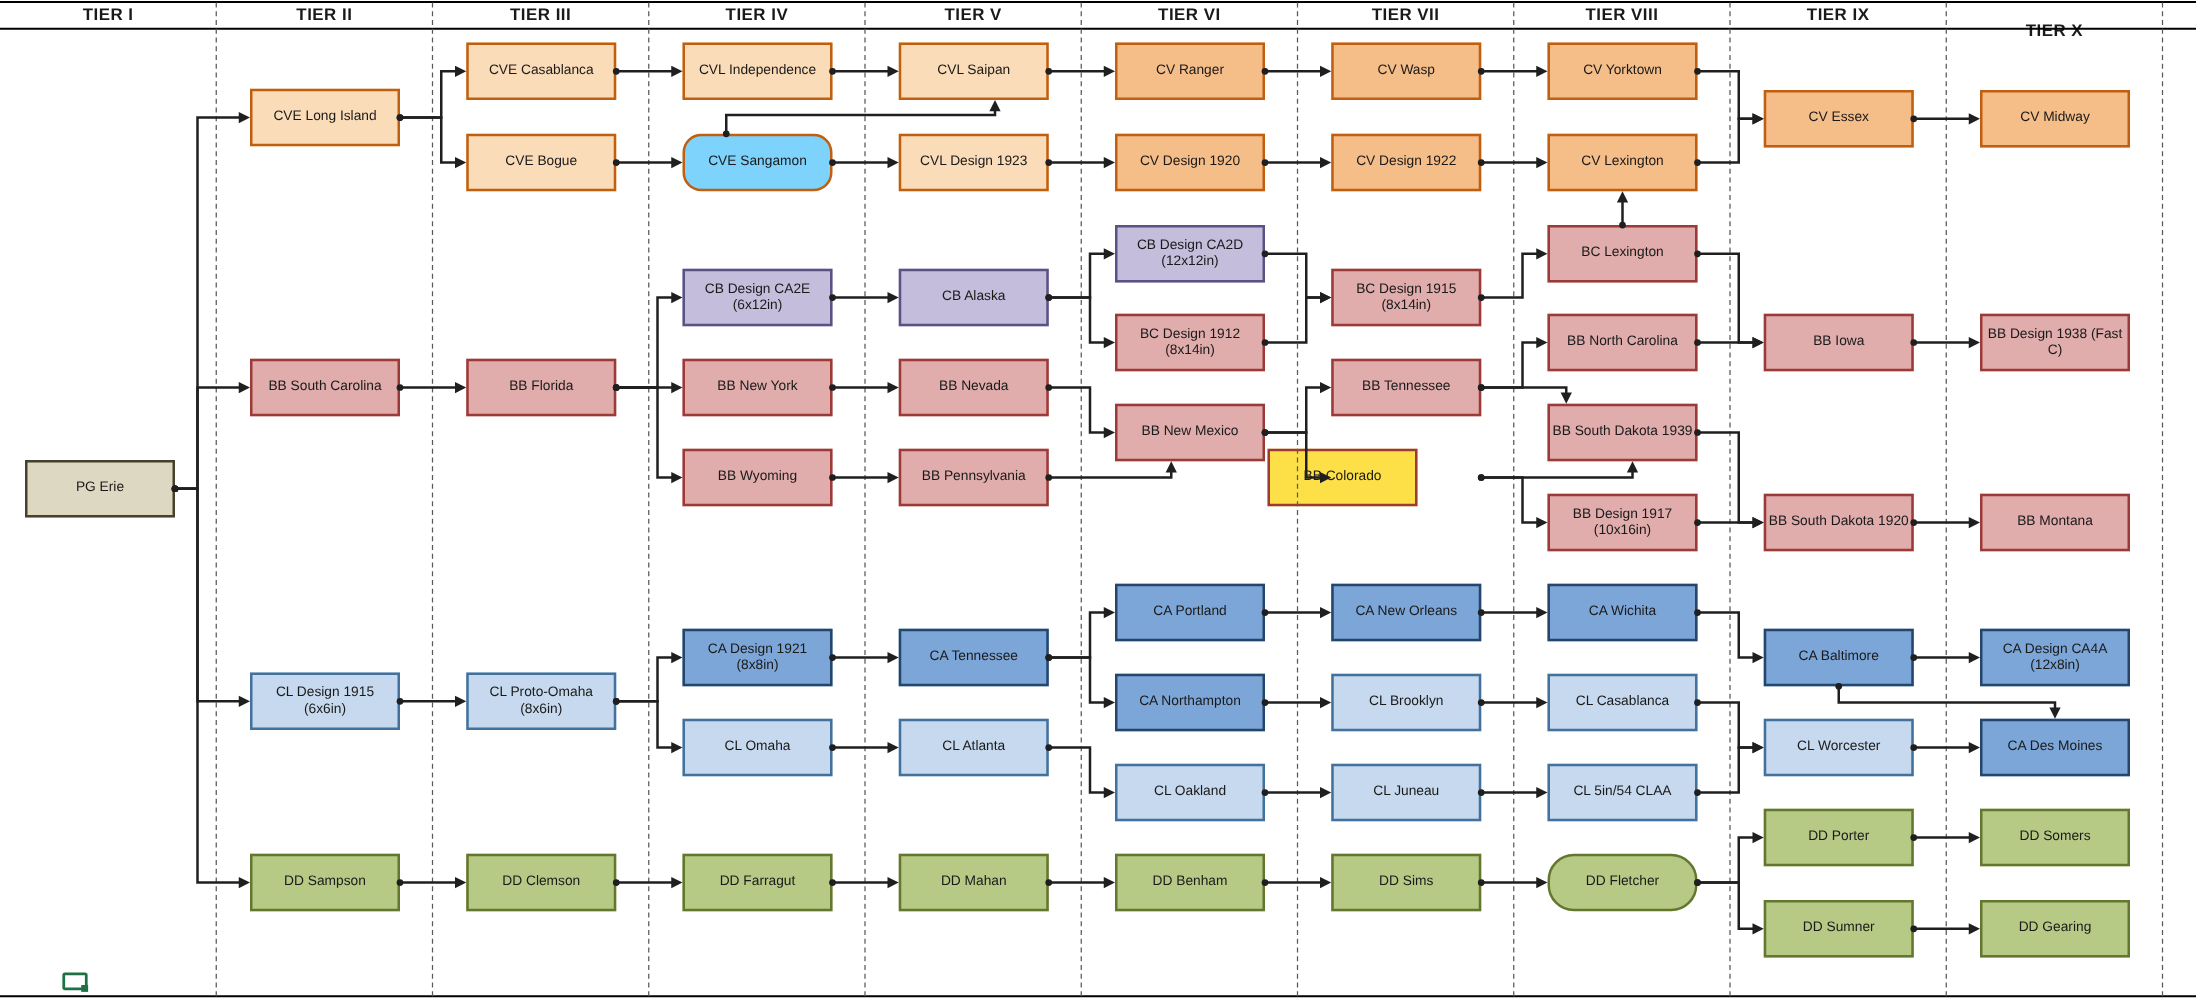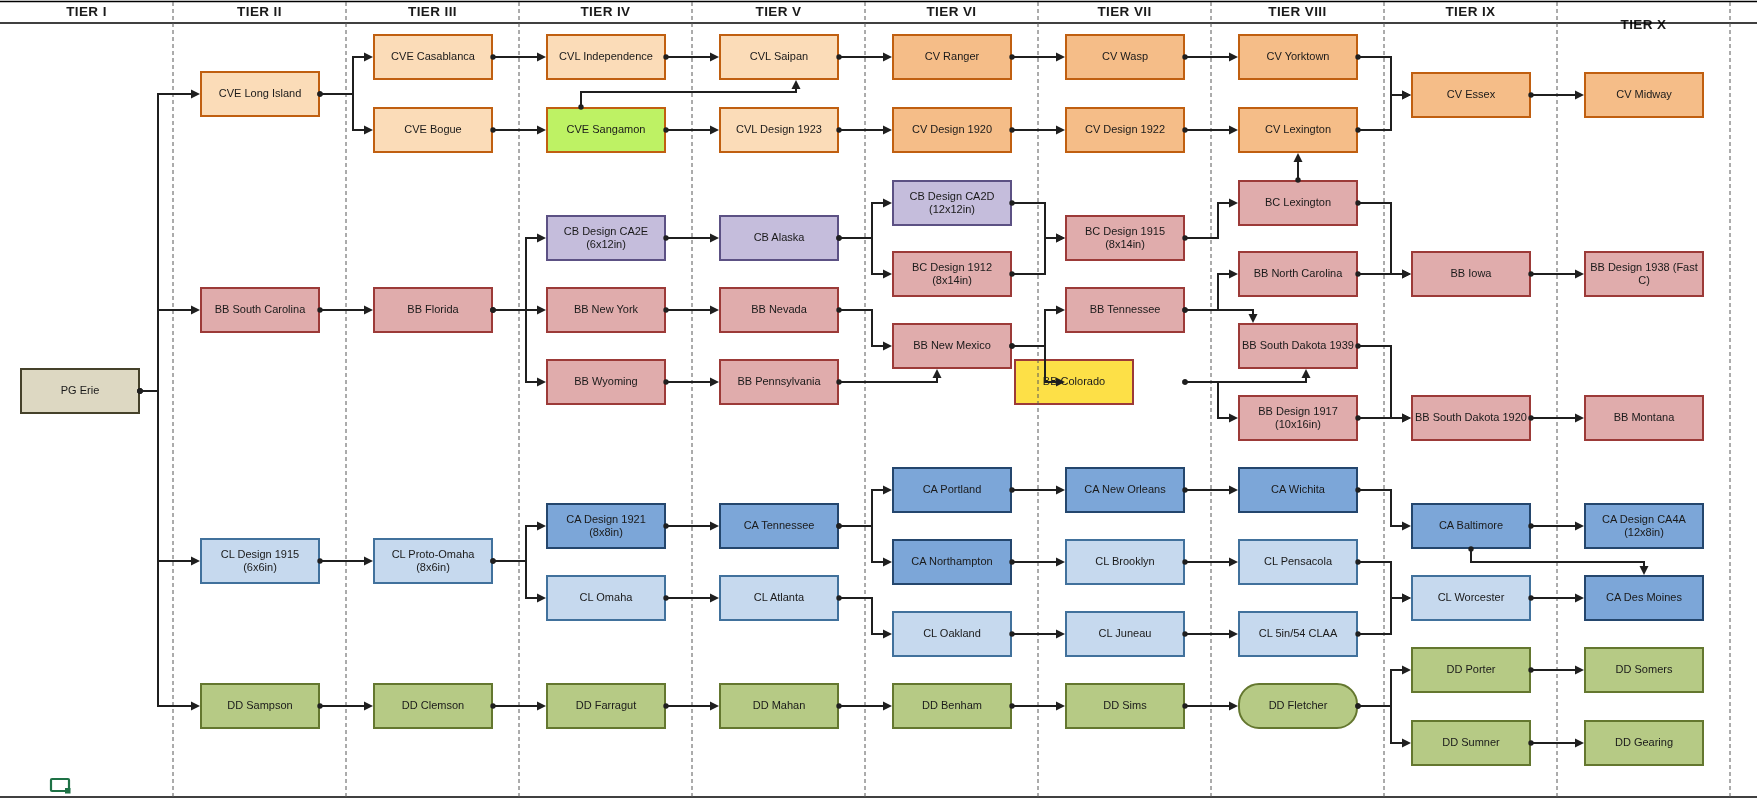--- a/index.html
+++ b/index.html
@@ -55,21 +55,21 @@
       </div>
       <div class="node" style="left: 373px; top: 538px; background: rgb(198, 217, 238); border-color: rgb(65, 113, 156);">
         <span>CL Proto-Omaha (8x6in)</span>
       </div>
       <div class="node" style="left: 373px; top: 683px; background: rgb(182, 202, 133); border-color: rgb(100, 119, 47);">
         <span>DD Clemson</span>
       </div>
       <div class="node" style="left: 546px; top: 34px; background: rgb(251, 220, 184); border-color: rgb(192, 95, 16);">
         <span>CVL Independence</span>
       </div>
-      <div class="node" style="left: 546px; top: 107px; background: #bef264; border-color: rgb(192, 95, 16);">
+      <div class="node" style="left: 546px; top: 107px; background: #7dd3fc; border-color: rgb(192, 95, 16); border-radius: 15px;">
         <span>CVE Sangamon</span>
       </div>
       <div class="node" style="left: 546px; top: 215px; background: rgb(197, 189, 220); border-color: rgb(92, 81, 132);">
         <span>CB Design CA2E (6x12in)</span>
       </div>
       <div class="node" style="left: 546px; top: 287px; background: rgb(224, 172, 172); border-color: rgb(156, 58, 56);">
         <span>BB New York</span>
       </div>
       <div class="node" style="left: 546px; top: 359px; background: rgb(224, 172, 172); border-color: rgb(156, 58, 56);">
         <span>BB Wyoming</span>
@@ -176,21 +176,21 @@
       <div class="node" style="left: 1238px; top: 323px; background: rgb(224, 172, 172); border-color: rgb(156, 58, 56);">
         <span>BB South Dakota 1939</span>
       </div>
       <div class="node" style="left: 1238px; top: 395px; background: rgb(224, 172, 172); border-color: rgb(156, 58, 56);">
         <span>BB Design 1917 (10x16in)</span>
       </div>
       <div class="node" style="left: 1238px; top: 467px; background: rgb(124, 166, 216); border-color: rgb(36, 70, 109);">
         <span>CA Wichita</span>
       </div>
       <div class="node" style="left: 1238px; top: 539px; background: rgb(198, 217, 238); border-color: rgb(65, 113, 156);">
-        <span>CL Pensacola</span>
+        <span>CL Casablanca</span>
       </div>
       <div class="node" style="left: 1238px; top: 611px; background: rgb(198, 217, 238); border-color: rgb(65, 113, 156);">
         <span>CL 5in/54 CLAA</span>
       </div>
       <div class="node" style="left: 1238px; top: 683px; background: rgb(182, 202, 133); border-color: rgb(100, 119, 47); border-radius: 21px;">
         <span>DD Fletcher</span>
       </div>
       <div class="node" style="left: 1411px; top: 72px; background: rgb(245, 189, 136); border-color: rgb(192, 95, 16);">
         <span>CV Essex</span>
       </div>

